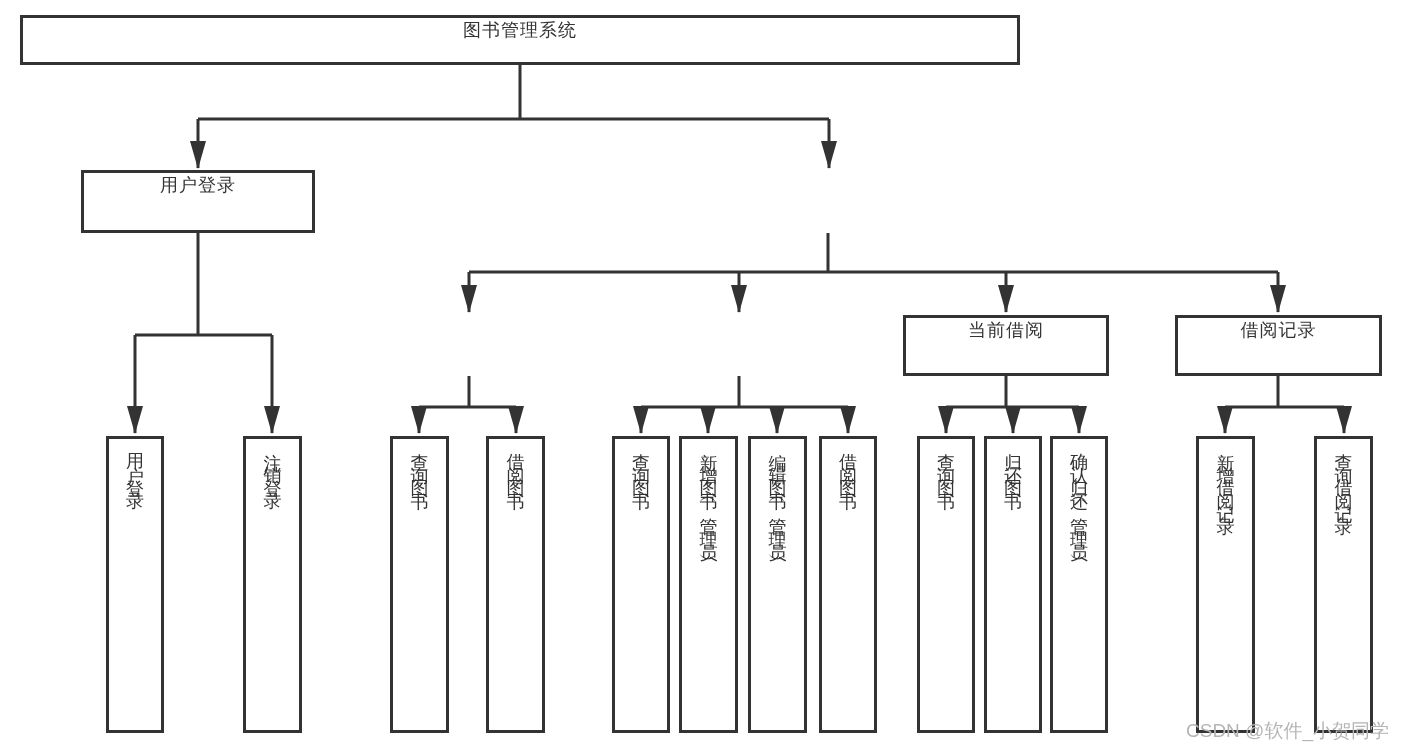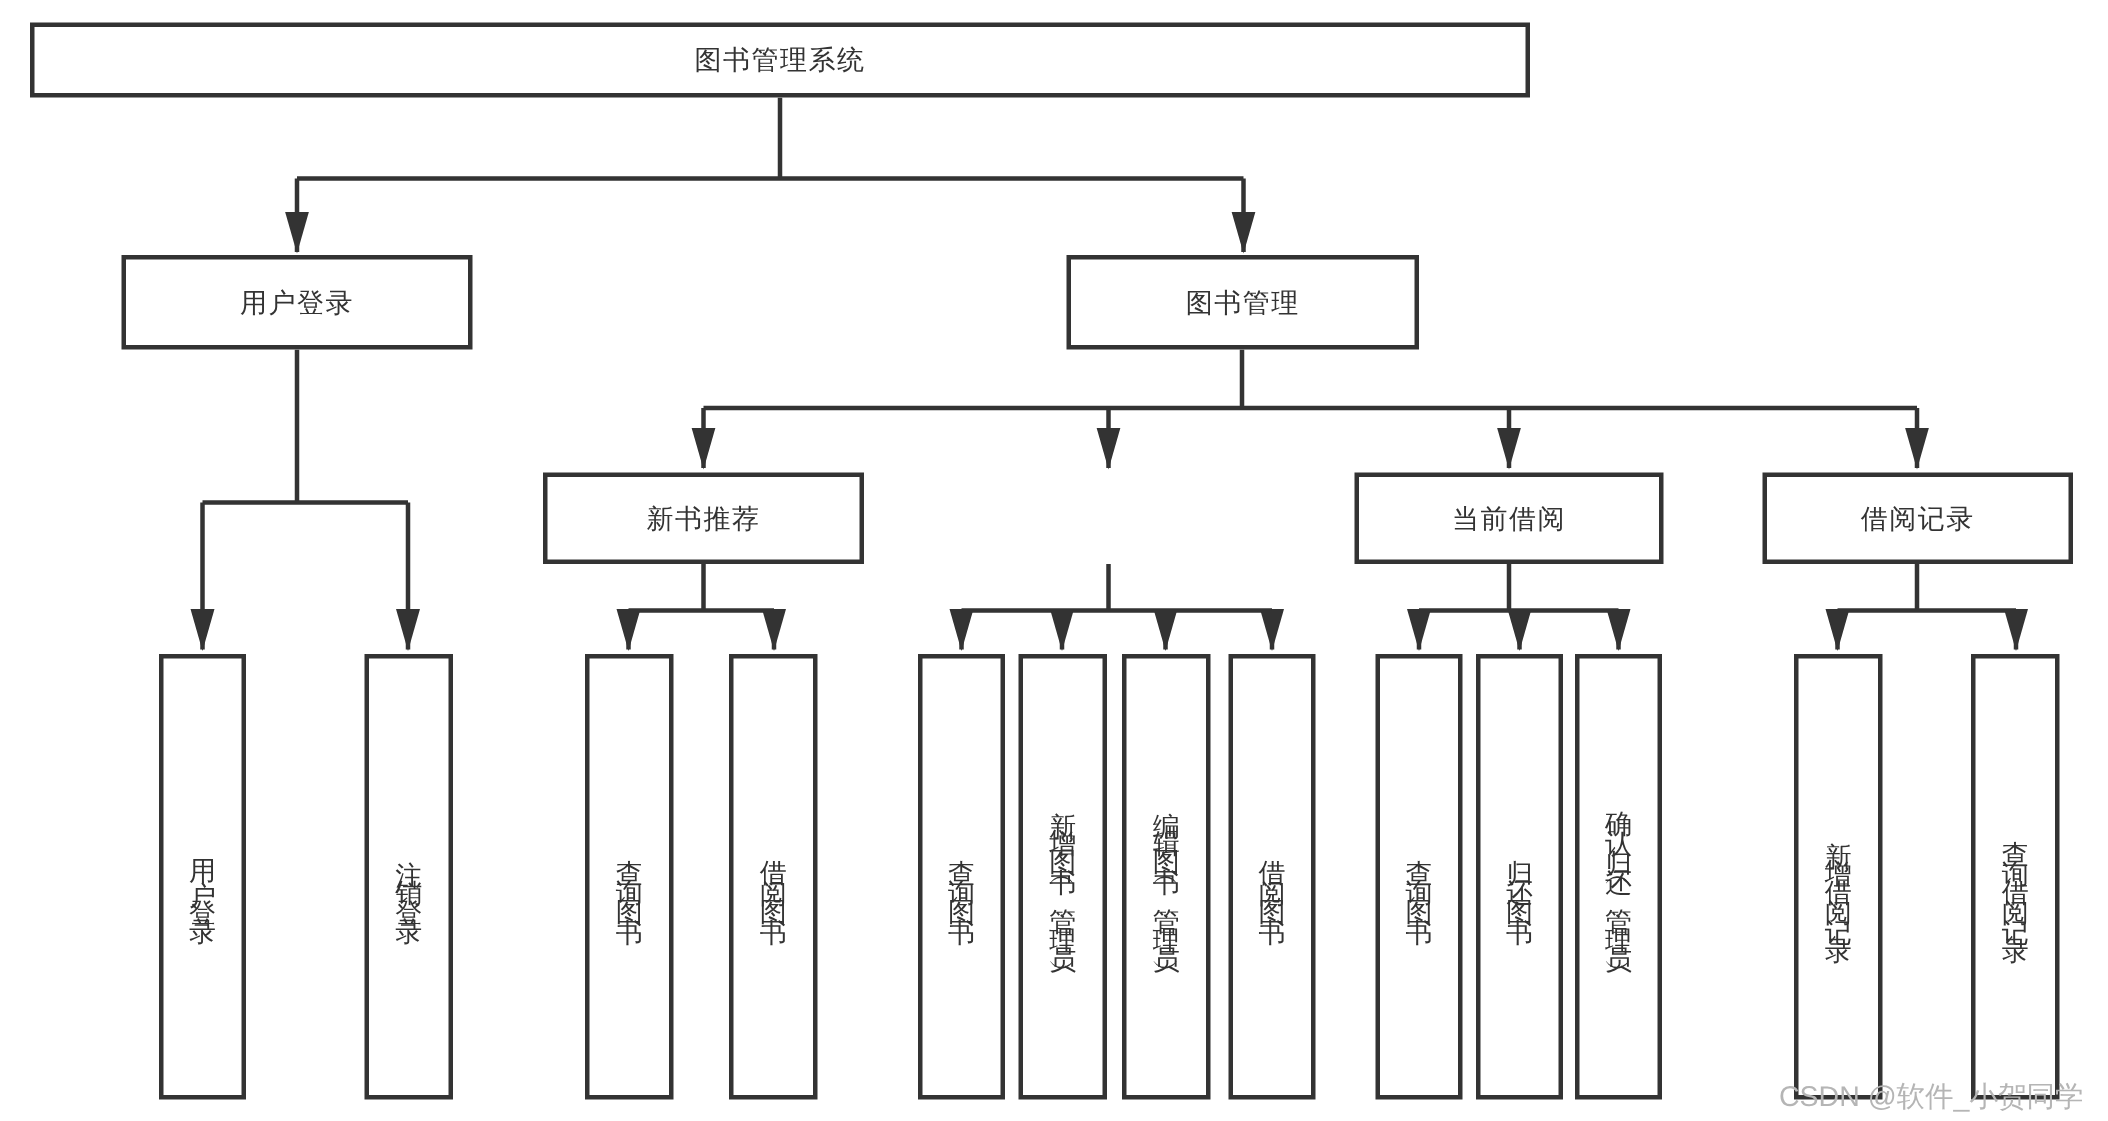--- a/index.html
+++ b/index.html
@@ -24,21 +24,20 @@
   .connectors path { stroke: var(--line, #333333); stroke-width: 3; fill: none; }
   .connectors path.a { marker-end: url(#arrowhead); }
   #arrowhead path { fill: var(--line, #333333); stroke: none; }
 
   .box {
     position: absolute;
     box-sizing: border-box;
     border: 3px solid var(--border, #333333);
     background: var(--bg, #ffffff);
     display: flex;
-    align-items: center;
     justify-content: center;
     z-index: 1;
   }
   .hbox span {
     font-size: 18px;
     color: var(--text, #333333);
     letter-spacing: 1px;
     white-space: nowrap;
   }
   .leaf { top: 436px; height: 297px; }
@@ -129,27 +128,21 @@
     <path class="a" d="M1344,407 V433"></path>
   </svg>
 
   <div class="box hbox n-root">
     <span>图书管理系统</span>
   </div>
 
   <div class="box hbox n-l2a">
     <span>用户登录</span>
   </div>
-  <div class="box hbox n-l2b">
-    <span>图书管理</span>
-  </div>
 
-  <div class="box hbox n-g1">
-    <span>新书推荐</span>
-  </div>
   <div class="box hbox n-g3">
     <span>当前借阅</span>
   </div>
   <div class="box hbox n-g4">
     <span>借阅记录</span>
   </div>
 
   <div class="box leaf lf-1a">
     <span>用户登录</span>
   </div>

